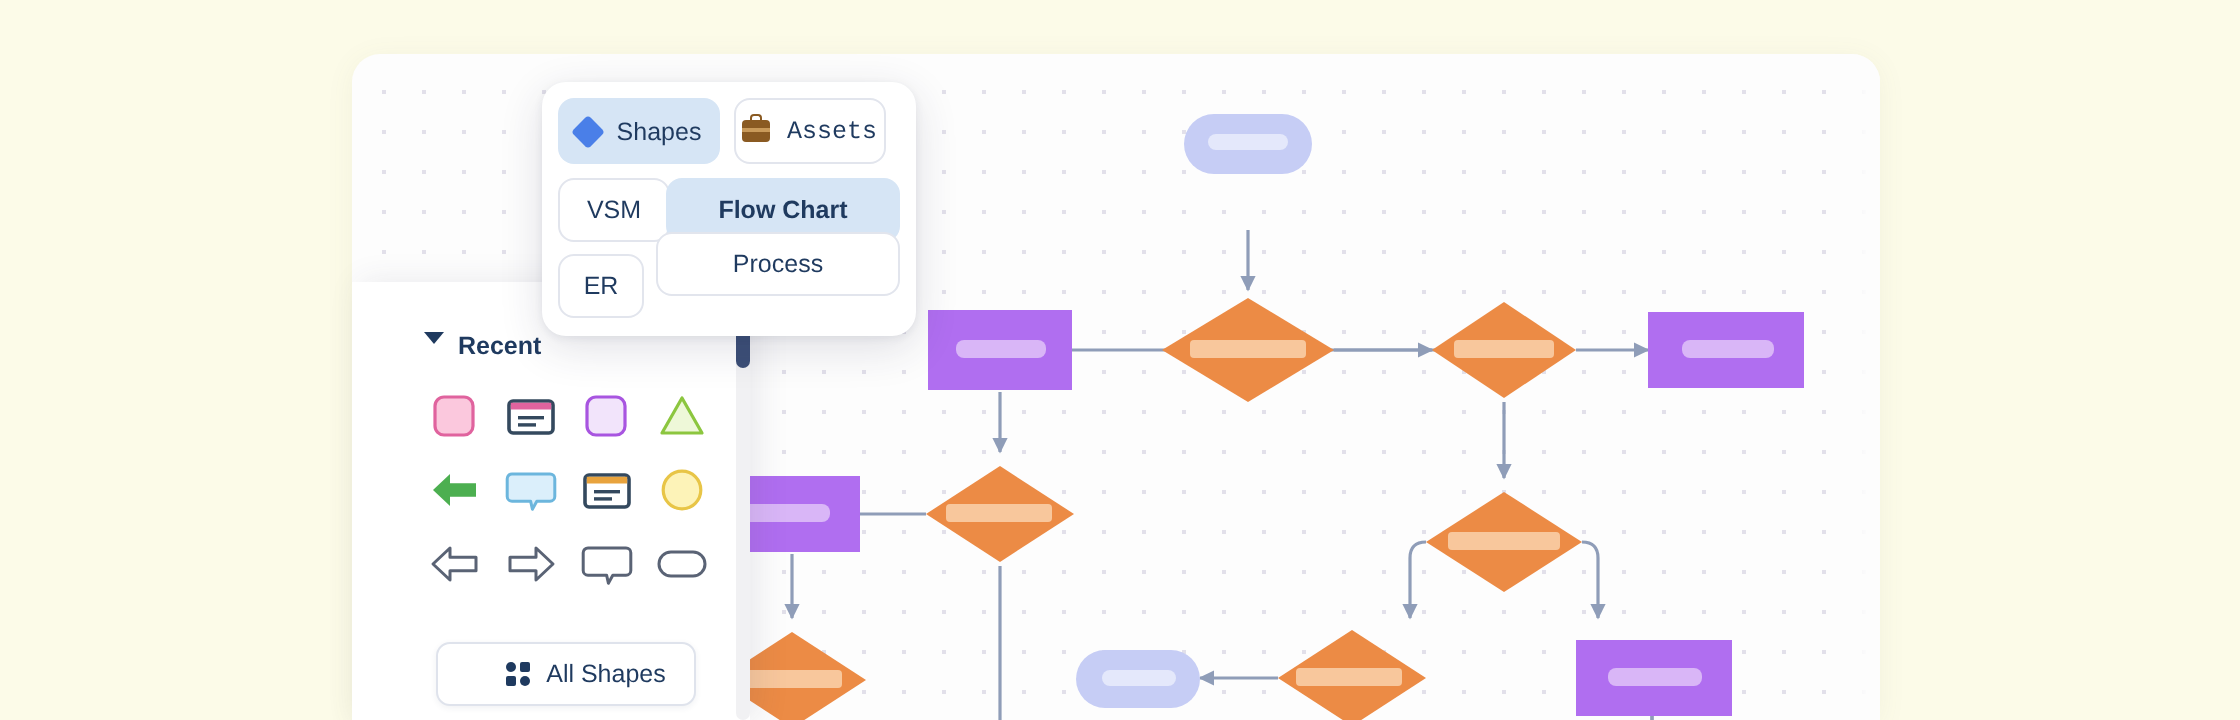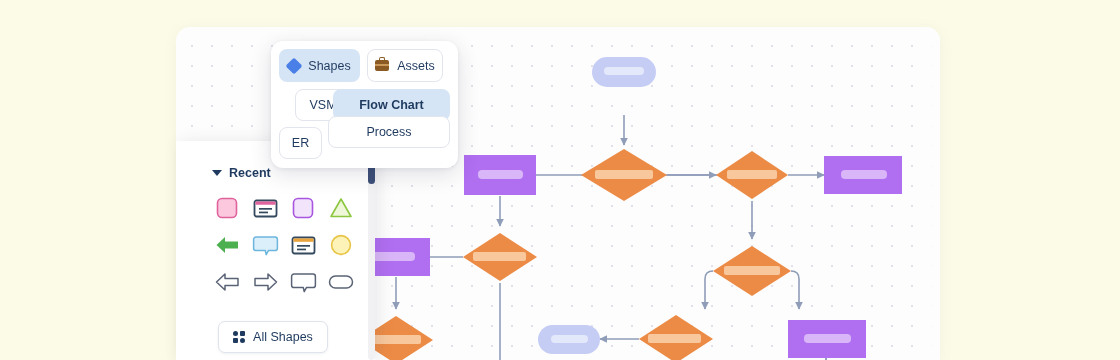--- a/index.html
+++ b/index.html
@@ -64,21 +64,21 @@
     height: 219px;
     background: #ffffff;
     border-top-right-radius: 10px;
     box-shadow: 4px 0 16px rgba(60,60,90,0.10);
   }
   .panel-head {
     position: absolute;
     left: 36px;
     top: 25px;
     display: flex;
-    align-items: center;
+    align-items: flex-start;
     gap: 7px;
     color: #1f3a5f;
     font-size: 12.5px;
     font-weight: 600;
   }
   .caret {
     width: 0; height: 0;
     border-left: 5px solid transparent;
     border-right: 5px solid transparent;
     border-top: 6px solid #1f3a5f;
@@ -109,20 +109,21 @@
     align-items: center;
     justify-content: center;
     gap: 8px;
     background: #ffffff;
     border: 1px solid #dfe3ec;
     border-radius: 7px;
     color: #1f3a5f;
     font-size: 12.5px;
     box-shadow: 0 1px 3px rgba(40,50,80,.07);
     cursor: pointer;
+    padding-left: 20px;
   }
   .dots4 {
     display: grid;
     grid-template-columns: 5px 5px;
     grid-template-rows: 5px 5px;
     gap: 2px;
   }
   .dots4 i { background: #1f3a5f; border-radius: 1px; display: block; }
   .dots4 i.r { border-radius: 50%; }
 
@@ -170,22 +171,22 @@
   }
   .pill.outline {
     background: #ffffff;
     border: 1px solid #e2e5ed;
   }
   .pill.active {
     background: #d6e5f5;
     border: 1px solid transparent;
   }
   #tab-shapes  { left: 8px;  top: 8px;  width: 81px; height: 33px; }
-  #tab-assets  { left: 96px; top: 8px;  width: 76px; height: 33px; }
-  #opt-vsm     { left: 24px;  top: 48px; width: 56px; height: 32px; }
+  #tab-assets  { left: 96px; top: 8px;  width: 76px; height: 33px; font-family: Liberation Mono, monospace; }
+  #opt-vsm     { left: 8px;  top: 48px; width: 56px; height: 32px; }
   #opt-flow    { left: 62px; top: 48px; width: 117px;height: 32px; font-weight: bold; }
   #opt-er      { left: 8px;  top: 86px; width: 43px; height: 32px; text-align: right; }
   #opt-process { left: 57px; top: 75px; width: 122px;height: 32px; }
 
   .diamond-ico {
     width: 12px; height: 12px;
     background: #4a7fe8;
     transform: rotate(45deg);
     border-radius: 2px;
     flex: none;

